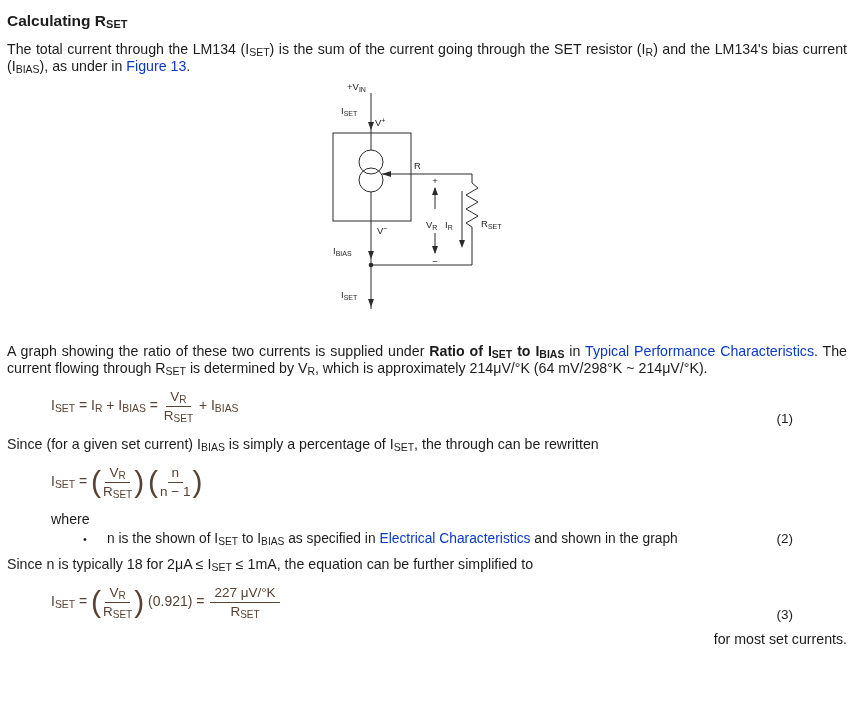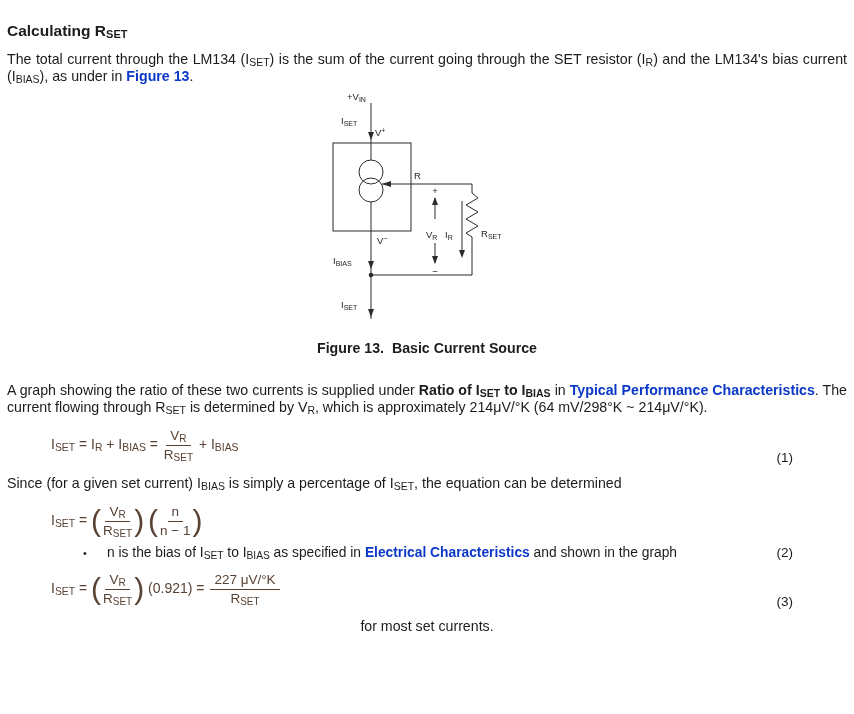--- a/index.html
+++ b/index.html
@@ -6,27 +6,27 @@
     --link:#0b38c8;
     --equation:#584234;
     --text:#1c1c1c;
   }
   html,body{margin:0;padding:0;}
   body{
     width:854px;min-height:714px;background:#ffffff;
     font-family:"Liberation Sans","DejaVu Sans",sans-serif;
     color:var(--text);
   }
-  .page{padding:22px 7px 10px 7px;}
+  .page{padding:12px 7px 10px 7px;}
   h1{font-size:15.5px;font-weight:bold;margin:0 0 11px 0;}
   h1 sub{font-size:11px;}
   .body-para{font-size:14.2px;line-height:17px;text-align:justify;margin:0;}
   sub{font-size:0.74em;line-height:0;vertical-align:-0.22em;}
   .b{font-weight:bold;}
-  .doclink{color:var(--link);text-decoration:none;cursor:pointer;font-weight:bold;}
+  .doclink{color:var(--link);text-decoration:none;cursor:pointer;}
   
   .figure{margin-top:6px;text-align:center;}
   .caption{margin-top:13px;font-weight:bold;font-size:14.2px;white-space:pre-wrap;}
   .circuit text{fill:#1c1c1c;font-size:9.5px;font-family:"Liberation Sans","DejaVu Sans",sans-serif;}
   .circuit .fsub{font-size:7px;}
   .wire{stroke:#2b2b2b;stroke-width:1;fill:none;}
   .fillshape{fill:#2b2b2b;stroke:none;}
   
   .eq-row{display:flex;align-items:flex-end;margin:10px 54px 0 44px;}
   .eq{color:var(--equation);font-size:14px;line-height:18px;}
@@ -34,21 +34,21 @@
   .fnum{border-bottom:1px solid currentColor;padding:0 4px 1px 4px;}
   .fden{padding-top:1px;}
   .bigparen{font-size:30px;vertical-align:middle;line-height:0;position:relative;top:-1px;}
   .eq-num{margin-left:auto;font-size:13.5px;color:var(--text);}
   .where{margin:9px 0 0 44px;font-size:14.2px;}
   .bullet-row{display:flex;align-items:baseline;margin:4px 54px 0 76px;font-size:13.8px;}
   .bullet-marker{width:24px;font-size:11px;}
   .bullet-text{flex:0 1 auto;}
   .para-mid{margin-top:10px;}
   .para2{margin-top:26px;}
-  .closing{margin-top:9px;text-align:center;}
+  .closing{margin-top:9px;text-align:right;}
 </style>
 </head>
 <body>
 
 <div class="page">
 
   <h1><span class="b">Calculating R</span><sub class="b">SET</sub></h1>
 
   <p class="body-para"><span>The total current through the LM134 (I</span><sub>SET</sub><span>) is the sum of the current going through the SET resistor (I</span><sub>R</sub><span>) and the LM134's bias current (I</span><sub>BIAS</sub><span>), as under in </span><a class="doclink">Figure 13</a><span>.</span></p>
 
@@ -87,52 +87,53 @@
       <line class="wire" x1="147" y1="184" x2="46" y2="184"></line>
       <circle class="fillshape" cx="46" cy="184" r="2.3"></circle>
 
       <line class="wire" x1="46" y1="111" x2="46" y2="228"></line>
       <text x="52" y="153"><tspan>V</tspan><tspan class="fsub" dy="-3">−</tspan></text>
       <polygon class="fillshape" points="43,170 49,170 46,178"></polygon>
       <text x="8" y="173"><tspan>I</tspan><tspan class="fsub" dy="2">BIAS</tspan></text>
       <polygon class="fillshape" points="43,218 49,218 46,226"></polygon>
       <text x="16" y="217"><tspan>I</tspan><tspan class="fsub" dy="2">SET</tspan></text>
     </svg>
-    <div class="caption">Figure 13.  Basic Current Source</div>
   </div>
 
   <p class="body-para para2"><span>A graph showing the ratio of these two currents is supplied under </span><span class="b">Ratio of I</span><sub class="b">SET</sub><span class="b"> to I</span><sub class="b">BIAS</sub><span> in </span><a class="doclink">Typical Performance Characteristics</a><span>. The current flowing through R</span><sub>SET</sub><span> is determined by V</span><sub>R</sub><span>, which is approximately 214μV/°K (64 mV/298°K ~ 214μV/°K).</span></p>
 
   <div class="eq-row">
     <div class="eq"><span>I</span><sub>SET</sub><span> = I</span><sub>R</sub><span> + I</span><sub>BIAS</sub><span> = </span><span class="frac">
           <span class="fnum"><span>V</span><sub>R</sub></span>
           <span class="fden"><span>R</span><sub>SET</sub></span>
         </span><span> + I</span><sub>BIAS</sub></div>
     <div class="eq-num">(1)</div>
   </div>
 
-  <p class="body-para para-mid"><span>Since (for a given set current) I</span><sub>BIAS</sub><span> is simply a percentage of I</span><sub>SET</sub><span>, the equation can be determined</span></p>
+  <p class="body-para para-mid"><span>Since (for a given set current) I</span><sub>BIAS</sub><span> is simply a percentage of I</span><sub>SET</sub><span>, the through can be rewritten</span></p>
 
   <div class="eq-row">
     <div class="eq"><span>I</span><sub>SET</sub><span> = </span><span class="bigparen">(</span><span class="frac">
           <span class="fnum"><span>V</span><sub>R</sub></span>
           <span class="fden"><span>R</span><sub>SET</sub></span>
         </span><span class="bigparen">)</span><span> </span><span class="bigparen">(</span><span class="frac">
           <span class="fnum"><span>n</span></span>
           <span class="fden"><span>n − 1</span></span>
         </span><span class="bigparen">)</span></div>
   </div>
 
+  <div class="where">where</div>
 
   <div class="bullet-row">
     <span class="bullet-marker">•</span>
-    <span class="bullet-text"><span>n is the bias of I</span><sub>SET</sub><span> to I</span><sub>BIAS</sub><span> as specified in </span><a class="doclink">Electrical Characteristics</a><span> and shown in the graph</span></span>
+    <span class="bullet-text"><span>n is the shown of I</span><sub>SET</sub><span> to I</span><sub>BIAS</sub><span> as specified in </span><a class="doclink">Electrical Characteristics</a><span> and shown in the graph</span></span>
     <span class="eq-num">(2)</span>
   </div>
 
+  <p class="body-para para-mid"><span>Since n is typically 18 for 2μA ≤ I</span><sub>SET</sub><span> ≤ 1mA, the equation can be further simplified to</span></p>
 
   <div class="eq-row">
     <div class="eq"><span>I</span><sub>SET</sub><span> = </span><span class="bigparen">(</span><span class="frac">
           <span class="fnum"><span>V</span><sub>R</sub></span>
           <span class="fden"><span>R</span><sub>SET</sub></span>
         </span><span class="bigparen">)</span><span> (0.921) = </span><span class="frac">
           <span class="fnum"><span>227 μV/°K</span></span>
           <span class="fden"><span>R</span><sub>SET</sub></span>
         </span></div>
     <div class="eq-num">(3)</div>

